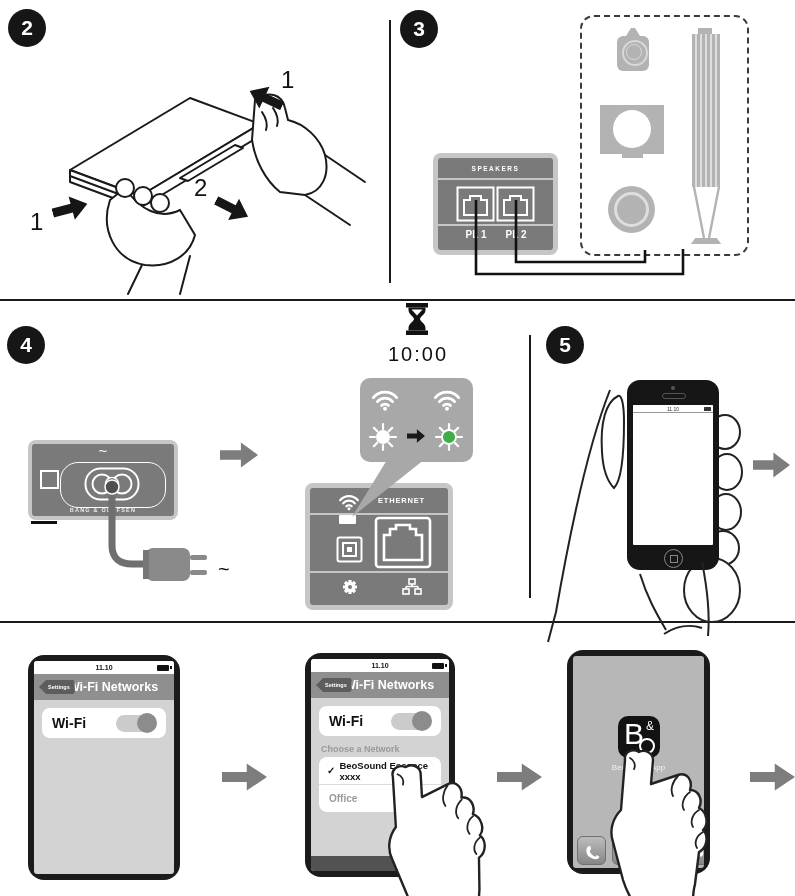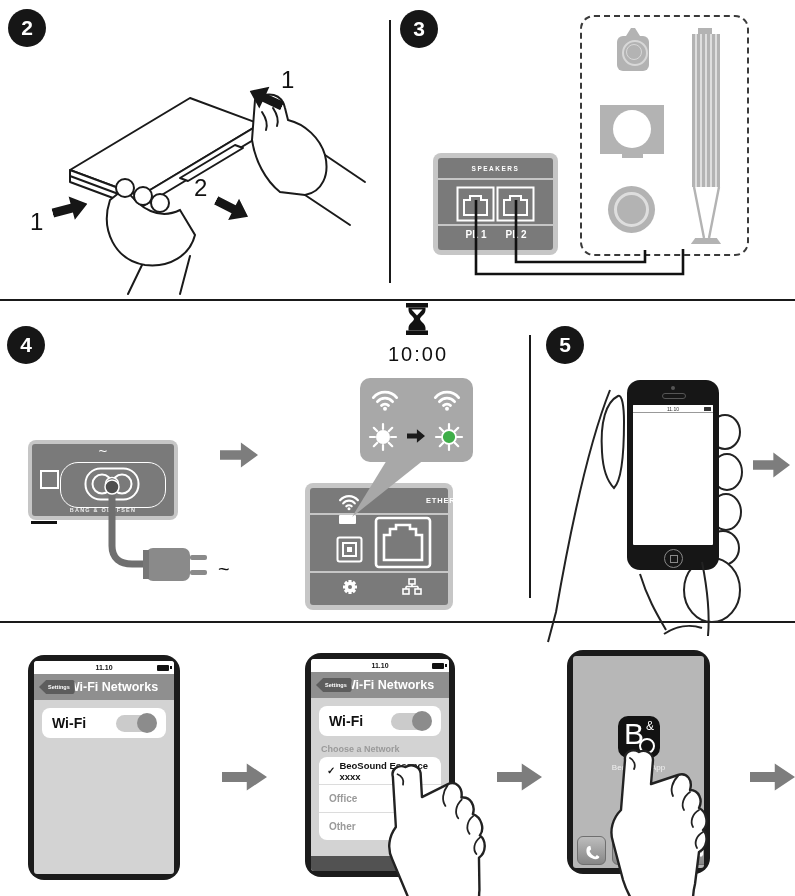--- a/index.html
+++ b/index.html
@@ -215,21 +215,21 @@
 
   <div class="panel-outer" style="left:305px;top:483px;width:148px;height:127px;">
     <div class="panel-inner">
       <div class="abs" style="left:0;top:0;width:100%;height:25px;border-bottom:2px solid #c6c6c6;"></div>
       <svg class="abs" style="left:28px;top:6px;" width="22" height="17" viewBox="0 0 24 19">
         <path d="M2,7 A13,13 0 0 1 22,7" fill="none" stroke="#fff" stroke-width="2.4" stroke-linecap="round"></path>
         <path d="M5.5,10.5 A8.5,8.5 0 0 1 18.5,10.5" fill="none" stroke="#fff" stroke-width="2.4" stroke-linecap="round"></path>
         <path d="M9,13.8 A4.2,4.2 0 0 1 15,13.8" fill="none" stroke="#fff" stroke-width="2.4" stroke-linecap="round"></path>
         <circle cx="12" cy="16.6" r="1.7" fill="#fff"></circle>
       </svg>
-      <span class="abs" style="left:68px;top:8px;color:#fff;font-size:7.5px;font-weight:bold;letter-spacing:0.8px;margin-left:48px;">ETHERNET</span>
+      <span class="abs" style="left:68px;top:8px;color:#fff;font-size:7.5px;font-weight:bold;letter-spacing:0.8px;">ETHERNET</span>
       <div class="abs" style="left:29px;top:27px;width:17px;height:9px;background:#fff;border-radius:1px;"></div>
       <svg class="abs" style="left:26px;top:48px;" width="27" height="27" viewBox="0 0 27 27">
         <rect x="1.5" y="1.5" width="24" height="24" rx="2" fill="none" stroke="#fff" stroke-width="2"></rect>
         <rect x="7" y="7" width="13" height="13" fill="none" stroke="#fff" stroke-width="2"></rect>
         <rect x="11" y="11" width="5" height="5" fill="#fff"></rect>
       </svg>
       <svg class="abs" style="left:64px;top:28px;" width="58" height="53" viewBox="0 0 58 53">
         <rect x="2" y="2" width="54" height="49" rx="3" fill="none" stroke="#fff" stroke-width="2.6"></rect>
         <path d="M10,44 V19 H16 V13 H22 V9 H36 V13 H42 V19 H48 V44 Z" fill="none" stroke="#fff" stroke-width="2.6"></path>
       </svg>
@@ -327,23 +327,20 @@
       </div>
       <div class="section-title">Choose a Network</div>
       <div class="net-list">
         <div class="net-row sel">
           <span class="check">✓</span>
           <span>BeoSound Essence xxxx</span>
         </div>
         <div class="net-row">
           <span>Office</span>
         </div>
-        <div class="net-row">
-          <span>Other</span>
-        </div>
       </div>
       <div class="dock-strip"></div>
     </div>
   </div>
 
   <svg class="hand-svg" style="left:378px;top:758px;transform:rotate(-8deg);" width="140" height="190" viewBox="0 0 140 190">
     <path d="M40,4 C33,0 25,4 26,12 L22,62 C14,70 10,82 14,94 L24,132 C32,158 50,176 74,188 L104,188 C94,170 92,152 96,136 L100,104 C108,100 110,88 104,82 C110,76 108,64 100,60 C104,52 100,42 91,42 C94,32 88,24 79,27 L52,36 L54,12 C54,5 46,1 40,4 Z" fill="#fff" stroke="#222" stroke-width="2.4" stroke-linejoin="round"></path>
     <g fill="none" stroke="#222" stroke-width="1.8" stroke-linecap="round">
       <path d="M79,28 C73,34 71,42 74,48"></path>
       <path d="M91,44 C84,49 82,57 85,62"></path>

